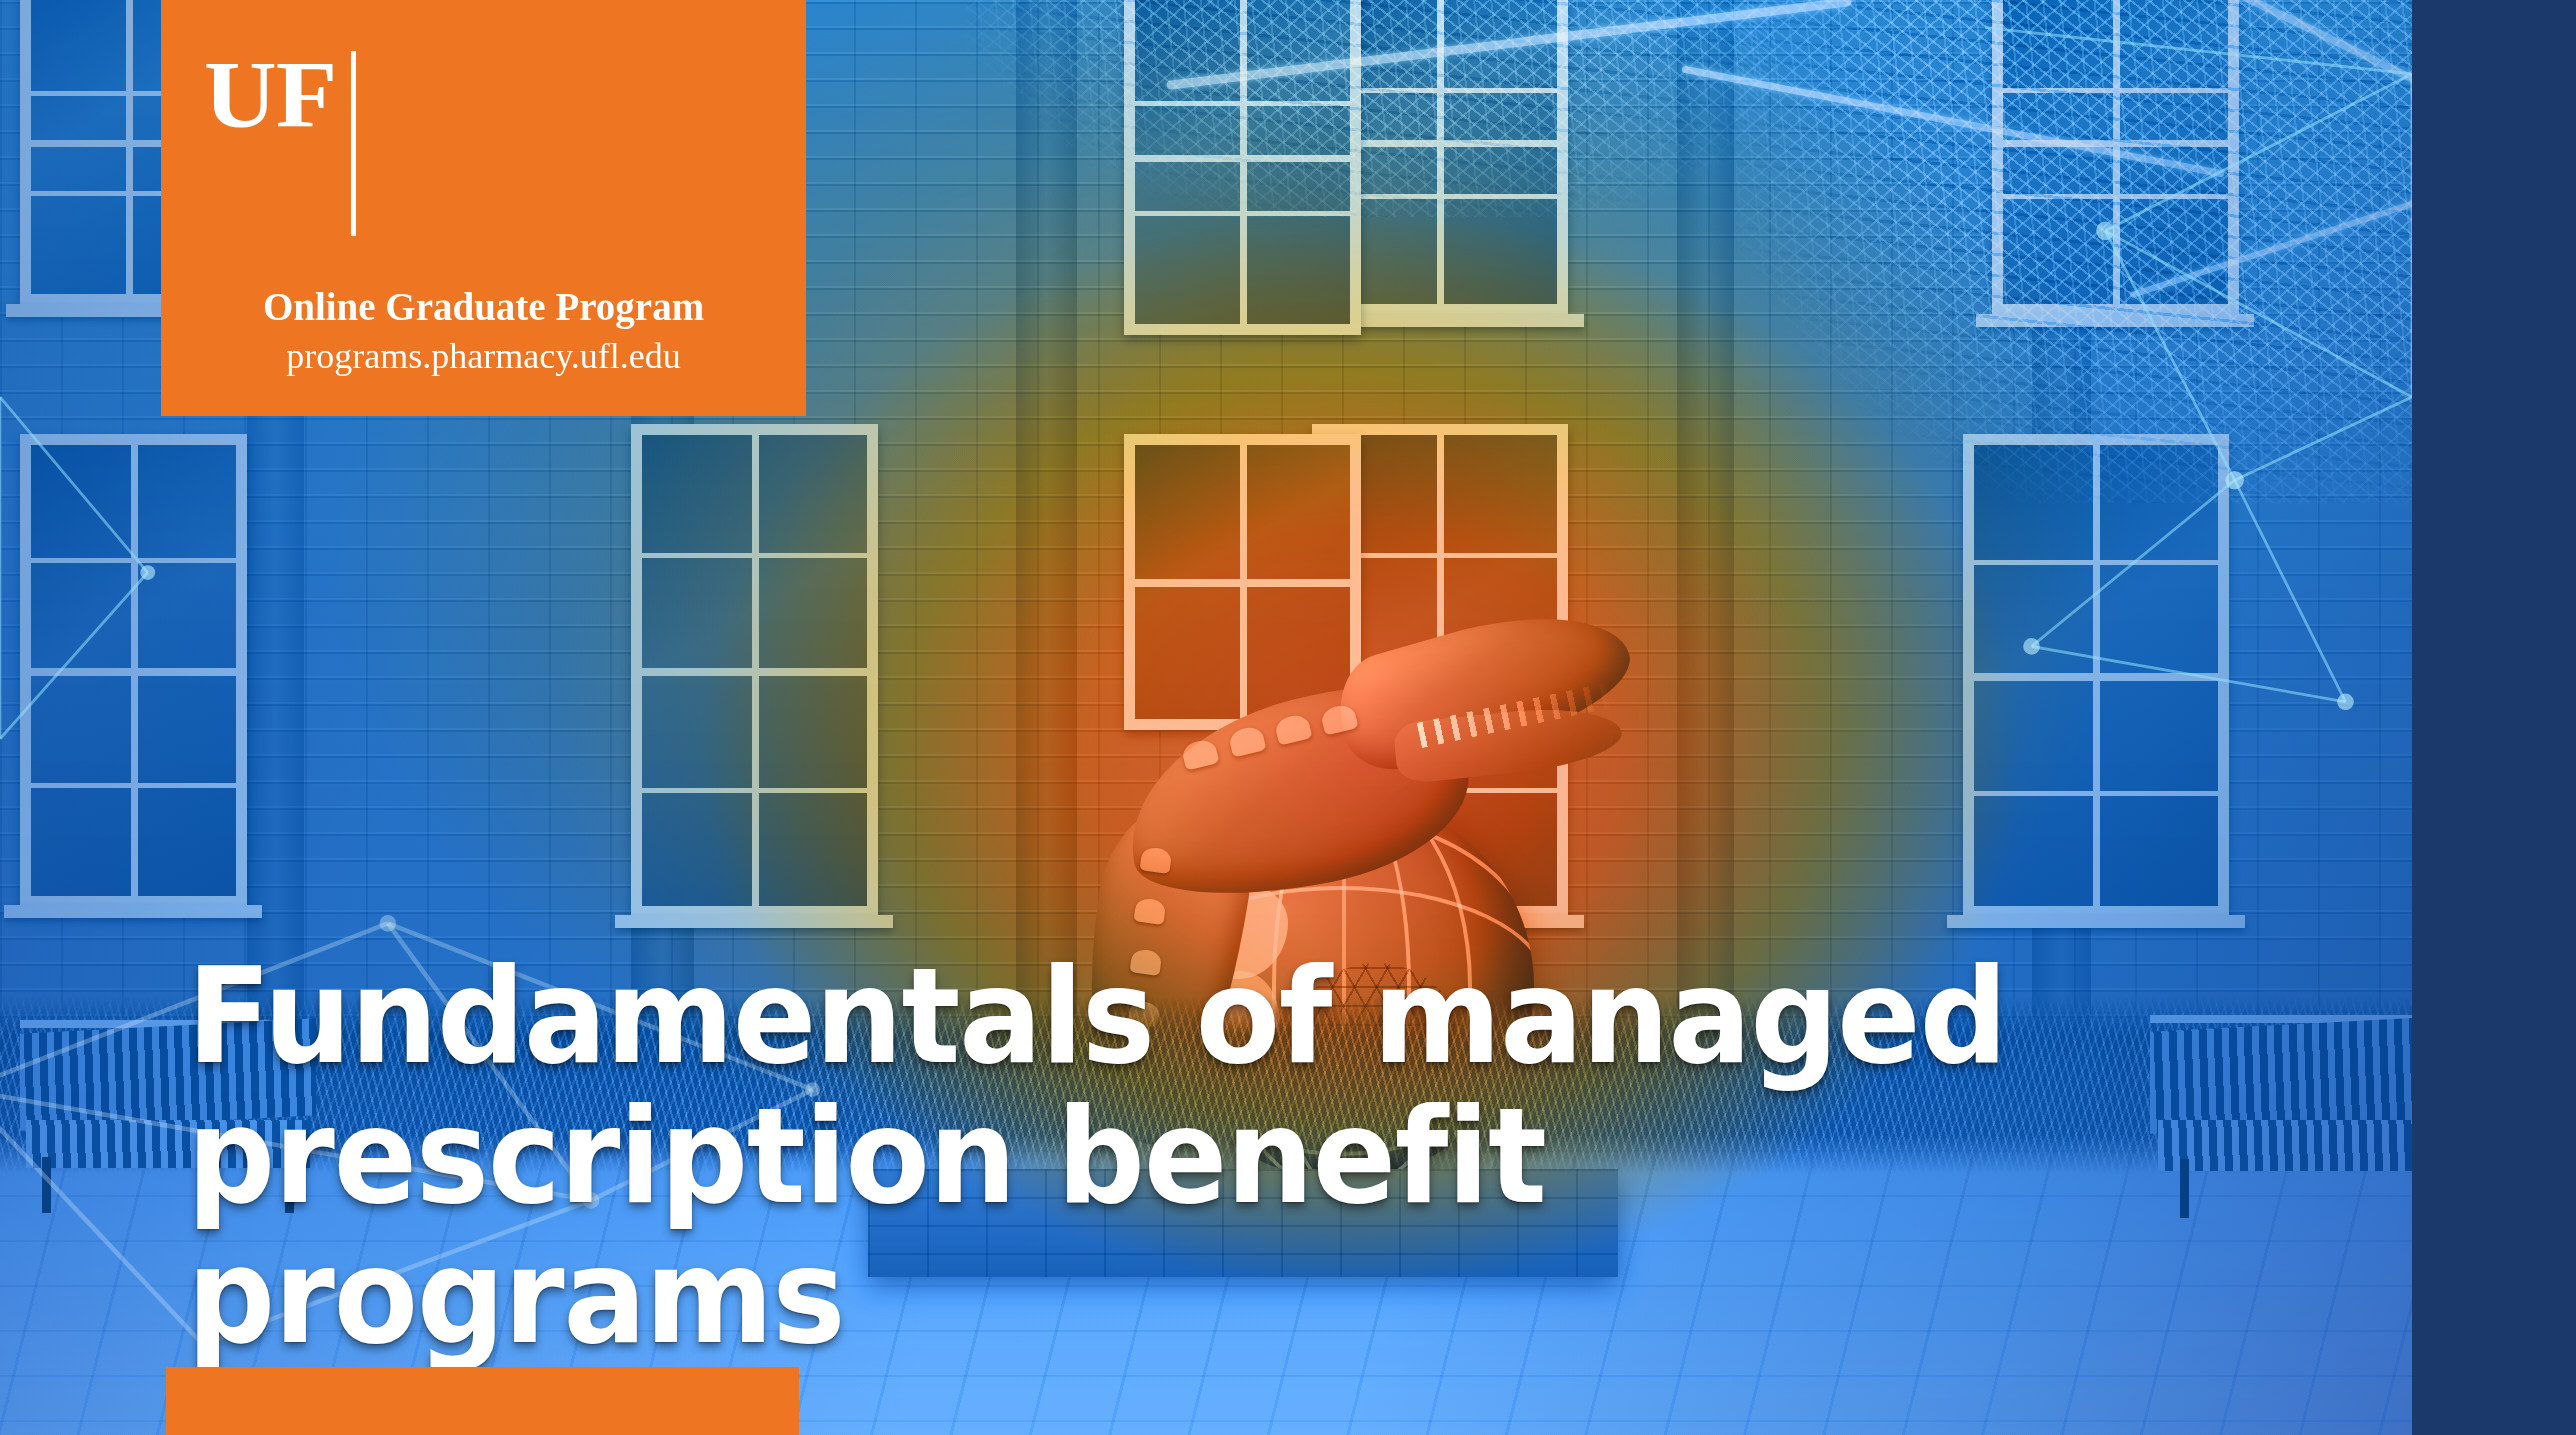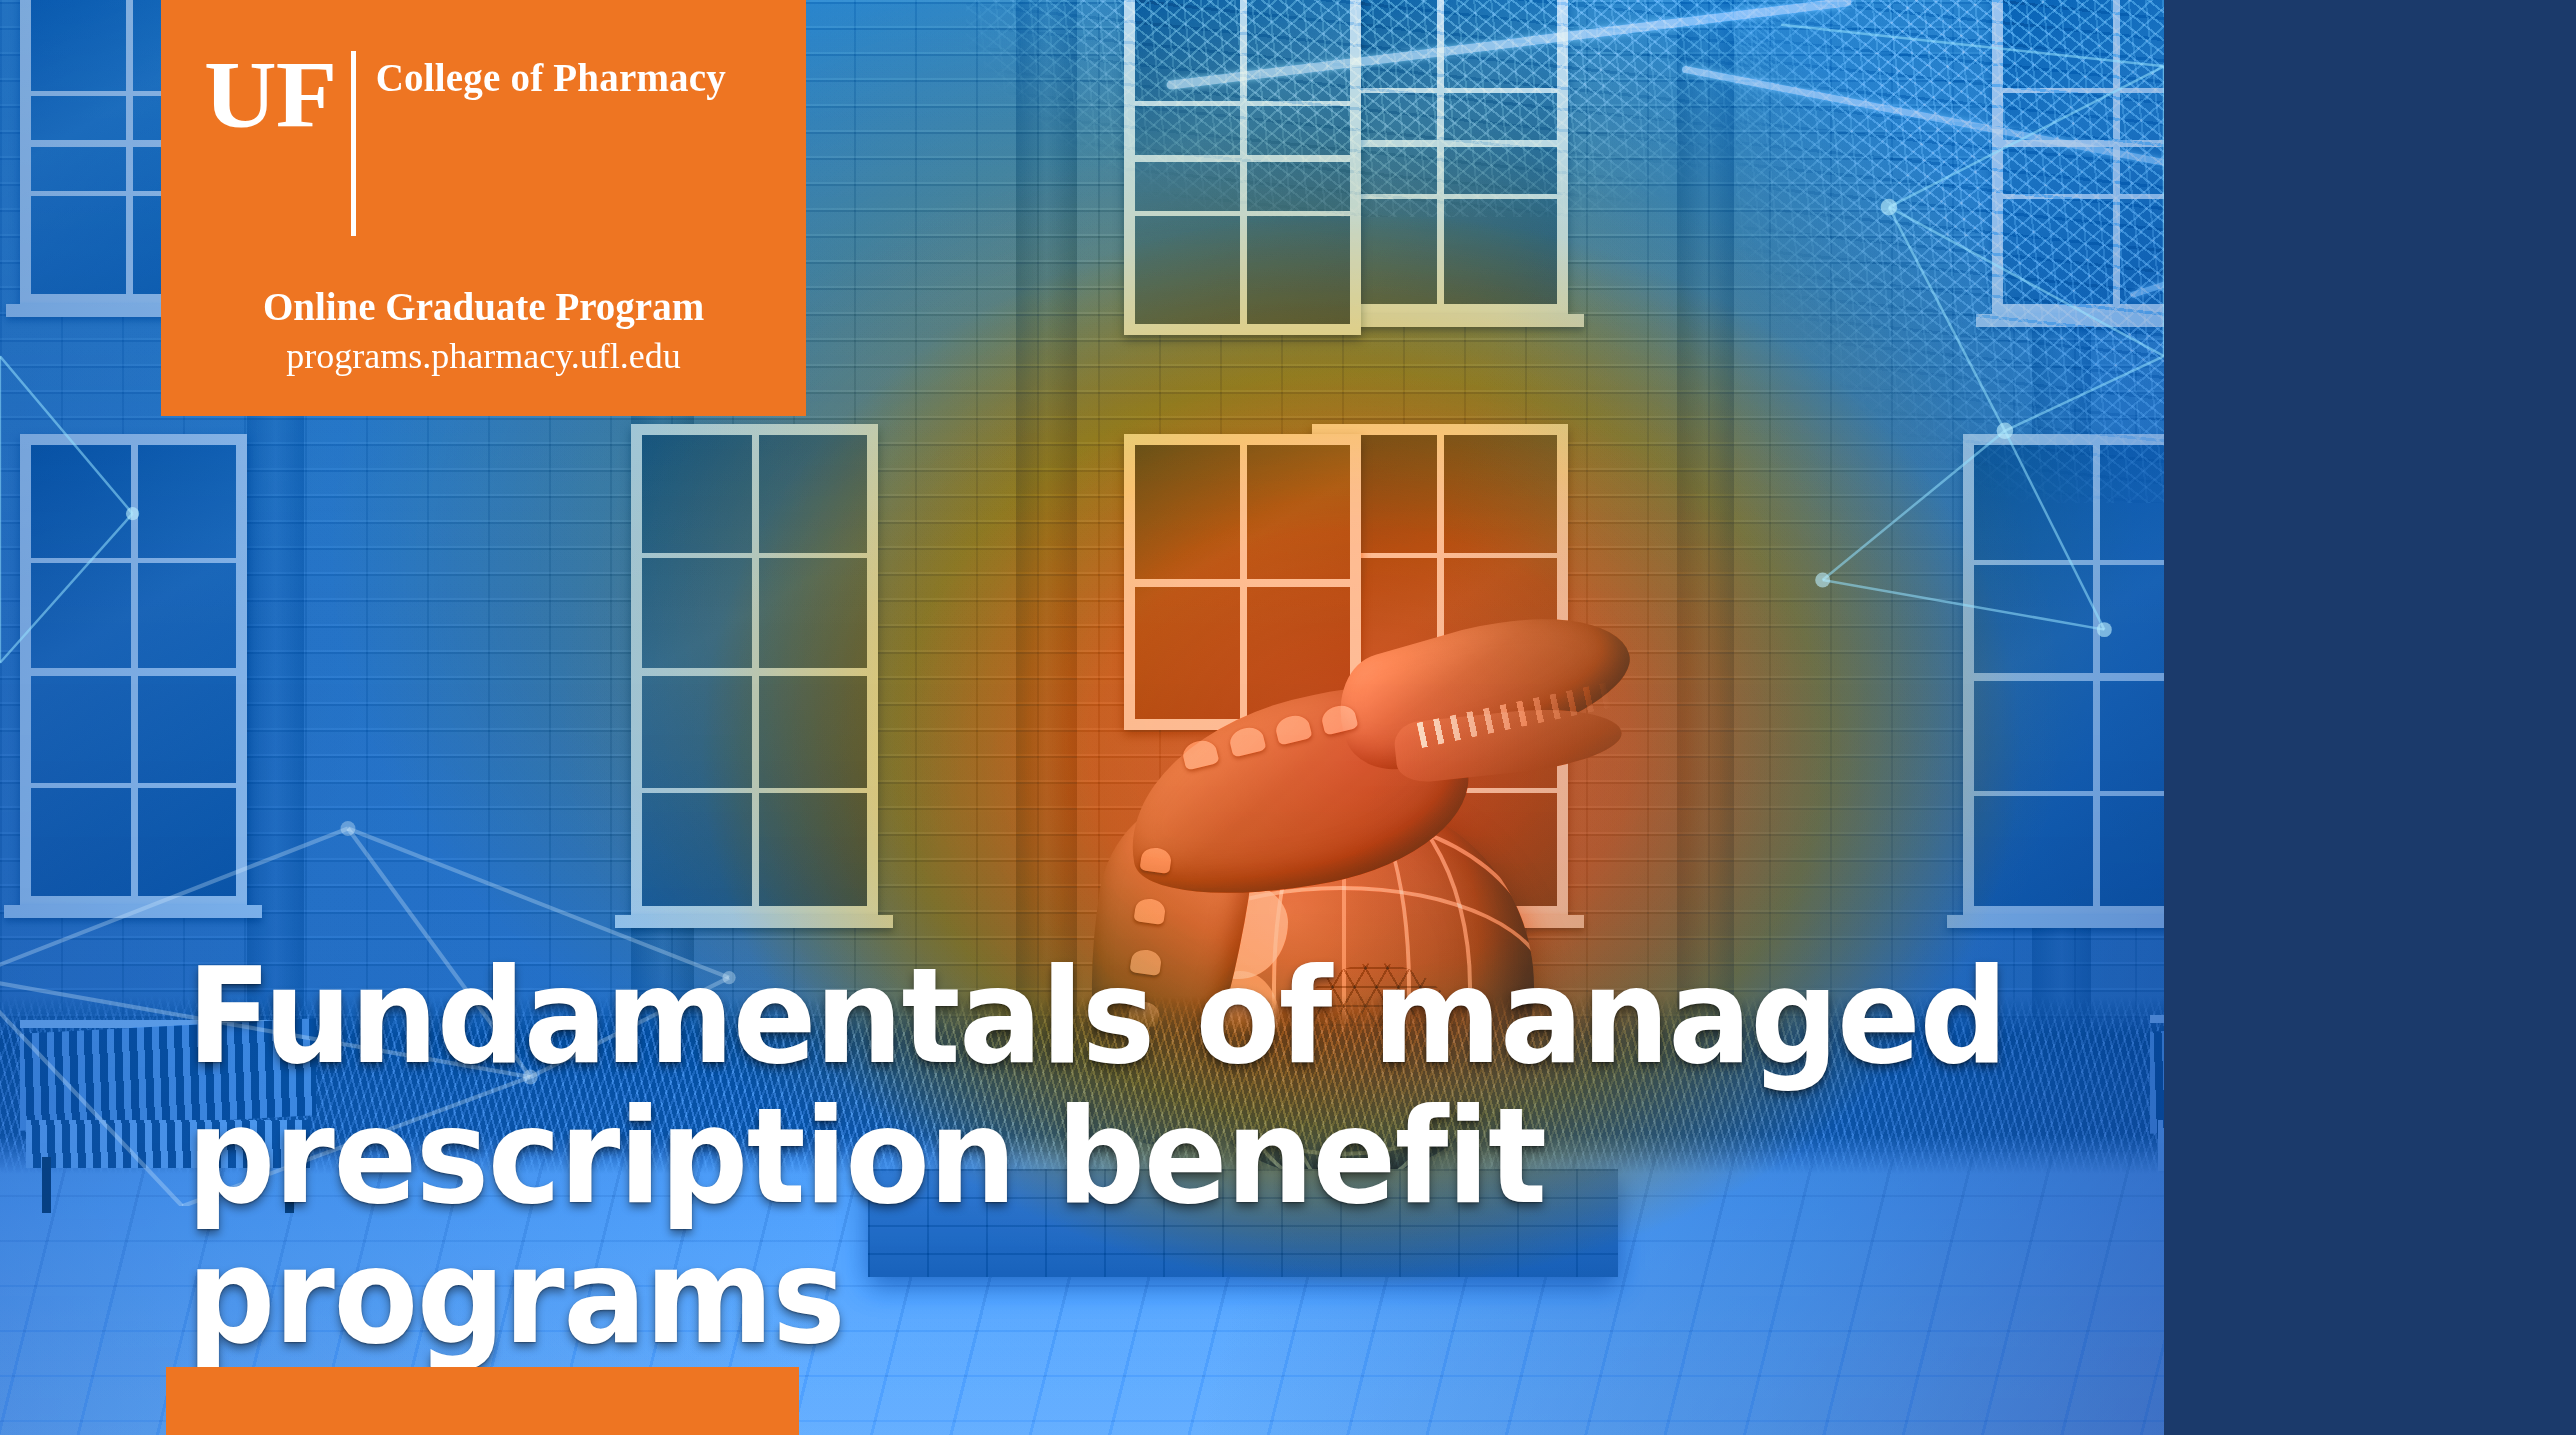--- a/index.html
+++ b/index.html
@@ -1,21 +1,21 @@
 <!DOCTYPE html>
 <html><head>
 <meta charset="utf-8">
 <title>UF College of Pharmacy Slide</title>
 <style>
   html,body{margin:0;padding:0;background:#1b3a6b;}
   *{box-sizing:border-box;}
 
   #slide{
     position:relative;
-    width:2164px;height:1436px;
+    width:2412px;height:1436px;
     overflow:hidden;
     font-family:"Liberation Sans",sans-serif;
     background:#000000;
   }
 
   
   #photo{position:absolute;inset:0;overflow:hidden;}
 
   
   .wall{
@@ -428,21 +428,20 @@
         <circle cx="160" cy="620" r="8"></circle>
       </g>
     </svg>
   </div>
 
   <div id="logo-block">
     <div class="lockup">
       <div class="uf-mark">UF</div>
       <div class="rule"></div>
       <div class="lock-text">
-        <div class="lt-1">College of Pharmacy</div>
         <div class="lt-2">
         </div>
       </div>
     </div>
     <div class="sub-block">
       <div class="sub-1">Online Graduate Program</div>
       <div class="sub-2">programs.pharmacy.ufl.edu</div>
     </div>
   </div>
 

